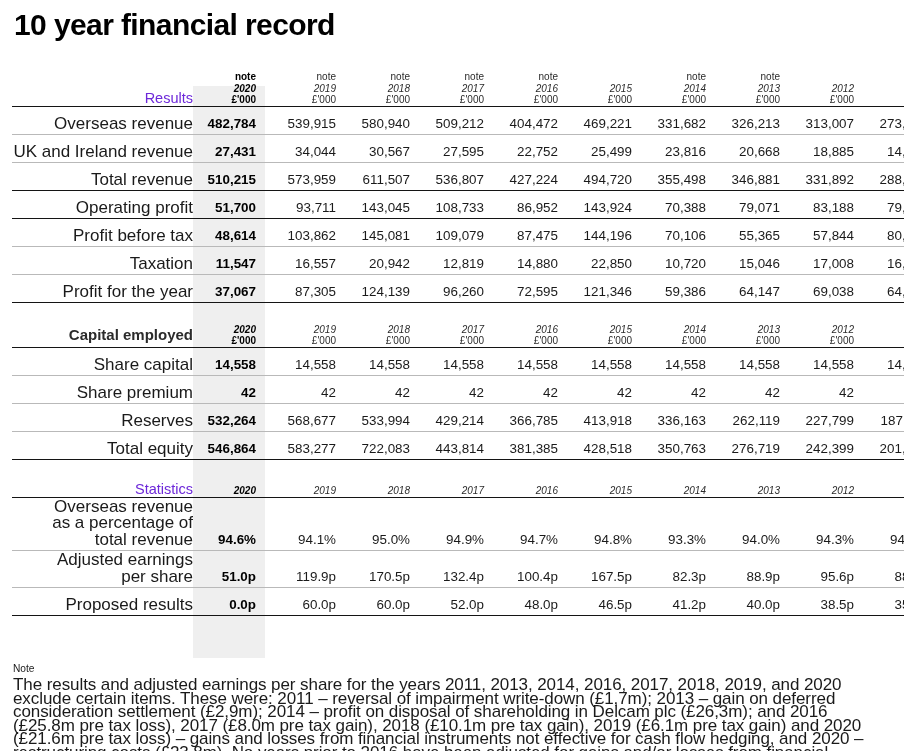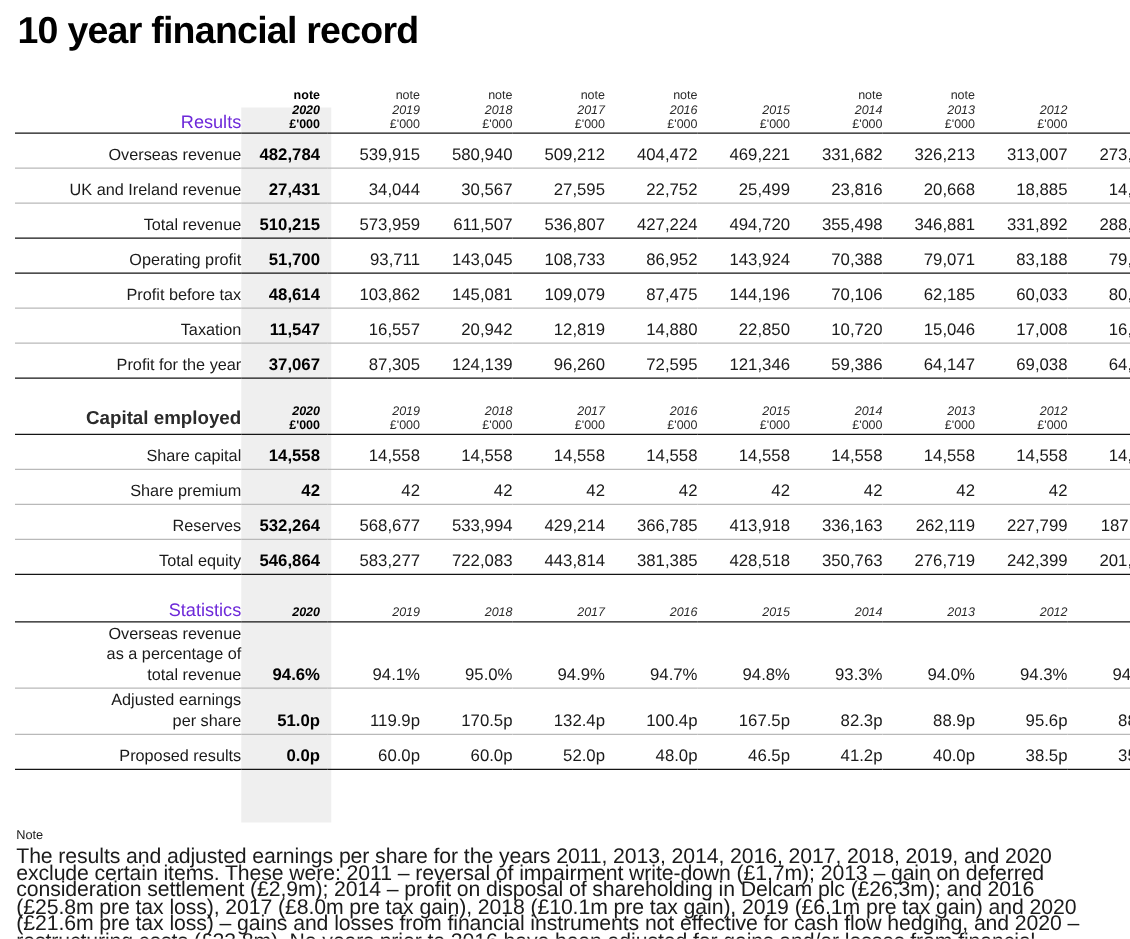--- a/index.html
+++ b/index.html
@@ -102,21 +102,21 @@
   .hdr-label.small {
     font-size: 15px;
     font-weight: bold;
     color: #2b2b2b;
     padding-bottom: 4px;
   }
 
   
   .row-label {
     text-align: left;
-    font-size: 13px;
+    font-size: 17px;
     padding-left: 2px;
     color: #1a1a1a;
     line-height: 17px;
   }
   .num {
     padding-right: 5px;
     font-size: 13.4px;
     color: #1a1a1a;
     line-height: 17px;
   }
@@ -295,22 +295,22 @@
         </tr>
         <tr class="data-row rule-thin">
           <td class="row-label">Profit before tax</td>
           <td class="num first-col">48,614</td>
           <td class="num">103,862</td>
           <td class="num">145,081</td>
           <td class="num">109,079</td>
           <td class="num">87,475</td>
           <td class="num">144,196</td>
           <td class="num">70,106</td>
-          <td class="num">62,185</td>
-          <td class="num">60,033</td>
+          <td class="num">55,365</td>
+          <td class="num">57,844</td>
           <td class="num">80,410</td>
         </tr>
         <tr class="data-row rule-thin">
           <td class="row-label">Taxation</td>
           <td class="num first-col">11,547</td>
           <td class="num">16,557</td>
           <td class="num">20,942</td>
           <td class="num">12,819</td>
           <td class="num">14,880</td>
           <td class="num">22,850</td>

